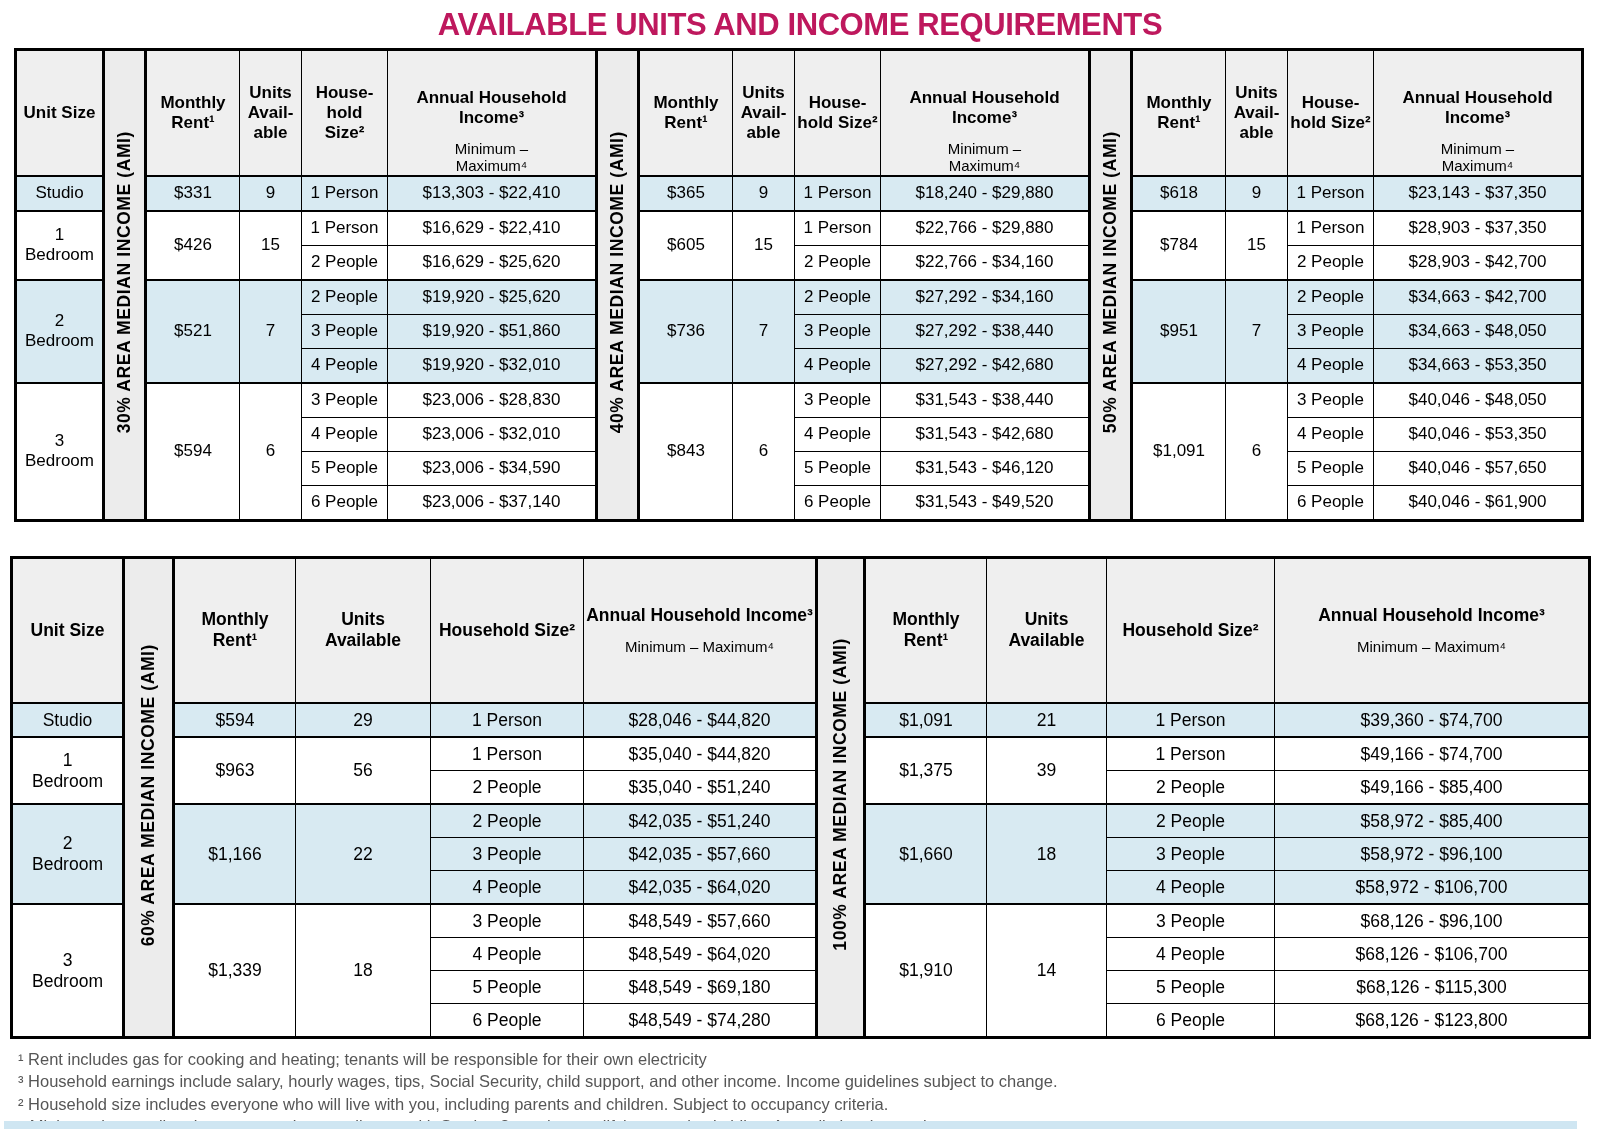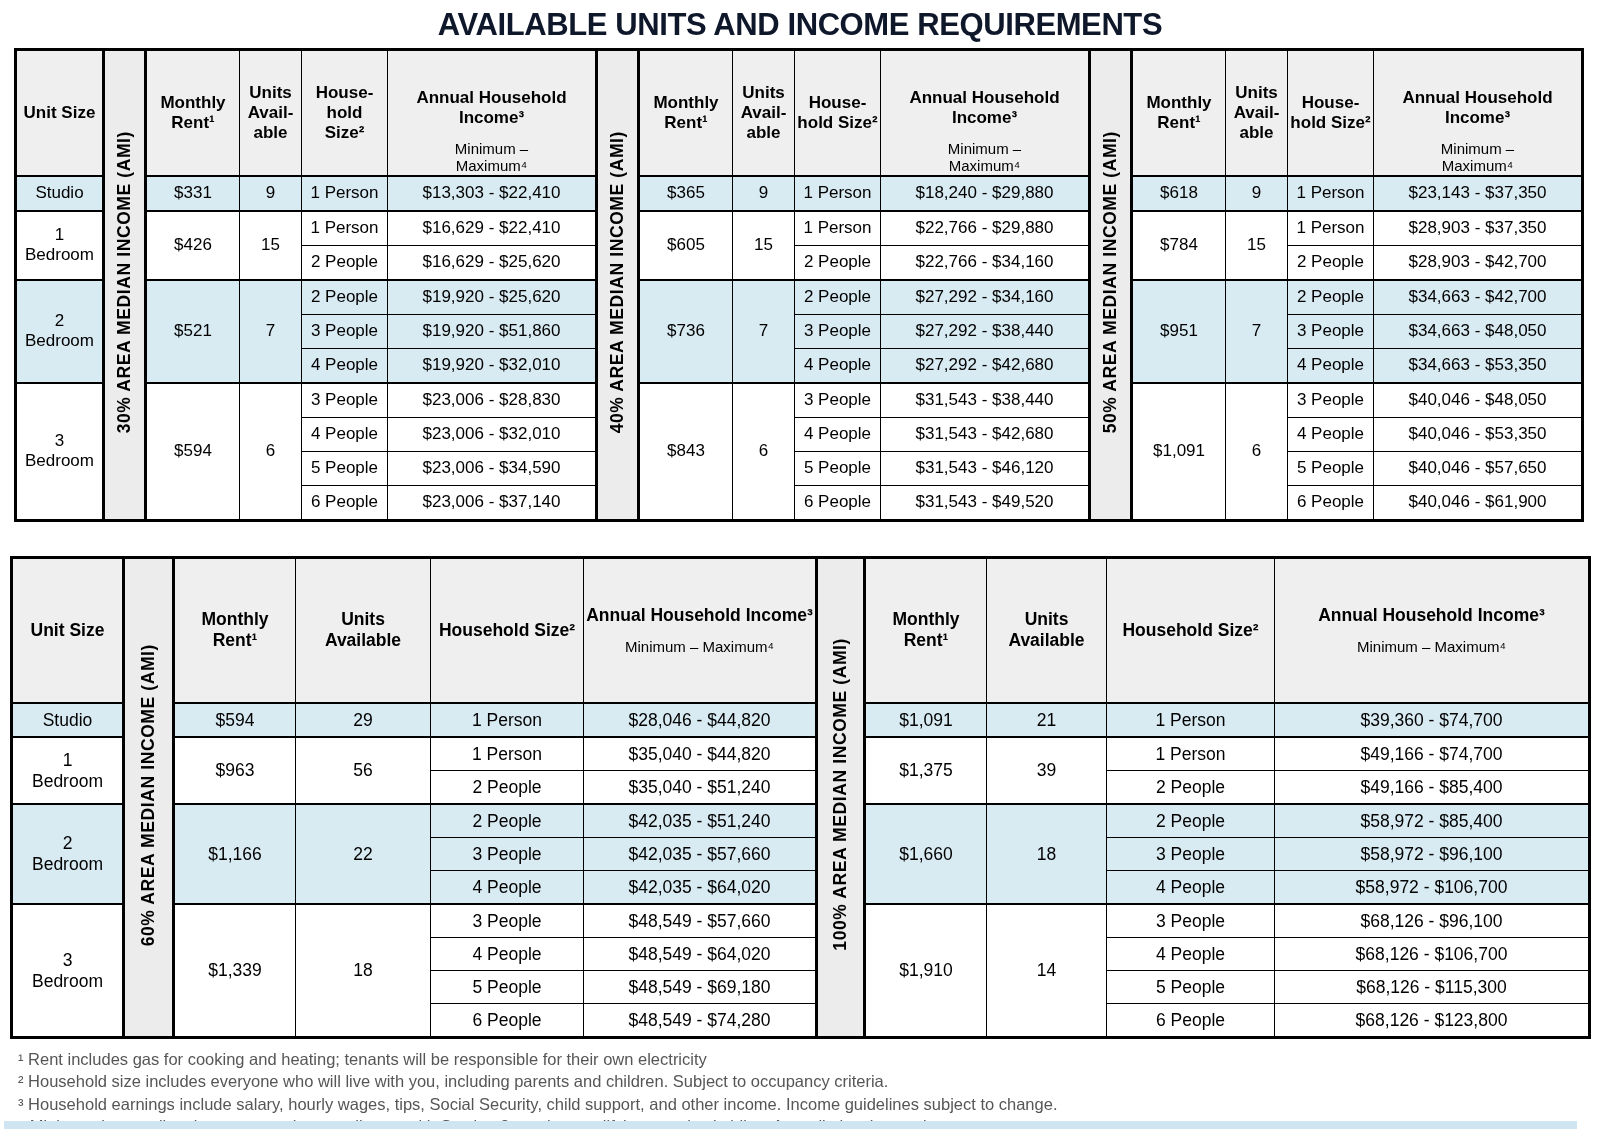--- a/index.html
+++ b/index.html
@@ -2,21 +2,21 @@
 <html><head>
 <meta charset="utf-8">
 <style>
   html,body { margin:0; padding:0; }
   body {
     width:1600px; height:1129px; position:relative; overflow:hidden;
     background:#ffffff; font-family:"Liberation Sans", sans-serif; color:#000;
   }
   .title {
     text-align:center; font-weight:bold; font-size:31px; letter-spacing:-0.4px;
-    margin:7px 0 5px 0; color:#0f172a;
+    margin:7px 0 5px 0; color:#be185d;
   }
   table { border-collapse:collapse; table-layout:fixed; }
   #t1 { margin-left:14px; width:1570px; border:3px solid #000; }
   #t2 { margin-left:10px; width:1580px; border:3px solid #000; margin-top:34px; }
   td, th { border:1.4px solid #000; padding:0 2px; text-align:center; vertical-align:middle; }
   th { background:#efefef; font-weight:700; white-space:pre-line; }
   #t1 th { font-size:17px; }
   #t2 th { font-size:17.5px; }
   #t1 td { font-size:17px; height:33px; }
   #t2 td { font-size:17.5px; height:32px; }
@@ -329,18 +329,18 @@
     <td>6 People</td>
     <td>$48,549 - $74,280</td>
     <td>6 People</td>
     <td>$68,126 - $123,800</td>
   </tr>
 </tbody>
   </table>
 
 <div class="fnotes">
   <div>¹ Rent includes gas for cooking and heating; tenants will be responsible for their own electricity</div>
+  <div>³ Household earnings include salary, hourly wages, tips, Social Security, child support, and other income. Income guidelines subject to change.</div>
   <div>² Household size includes everyone who will live with you, including parents and children. Subject to occupancy criteria.</div>
-  <div>³ Household earnings include salary, hourly wages, tips, Social Security, child support, and other income. Income guidelines subject to change.</div>
   <div>⁴ Minimum income listed may not apply to applicants with Section 8 or other qualifying rental subsidies. Asset limits also apply.</div>
 </div>
 
 <div class="strip"></div>
 
 </body></html>

